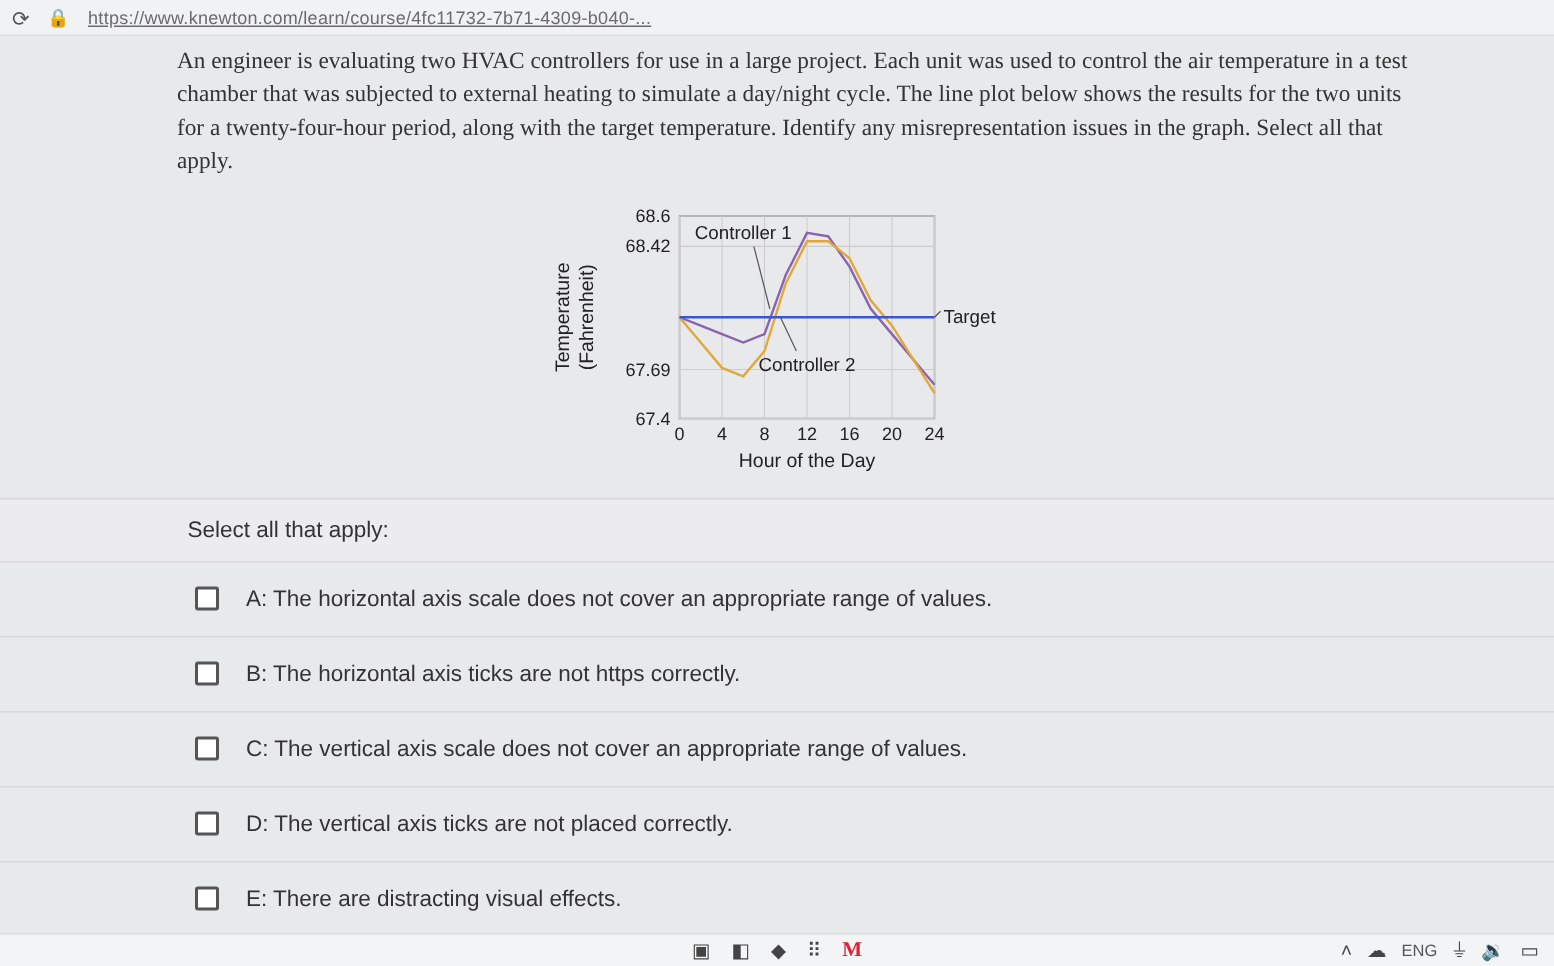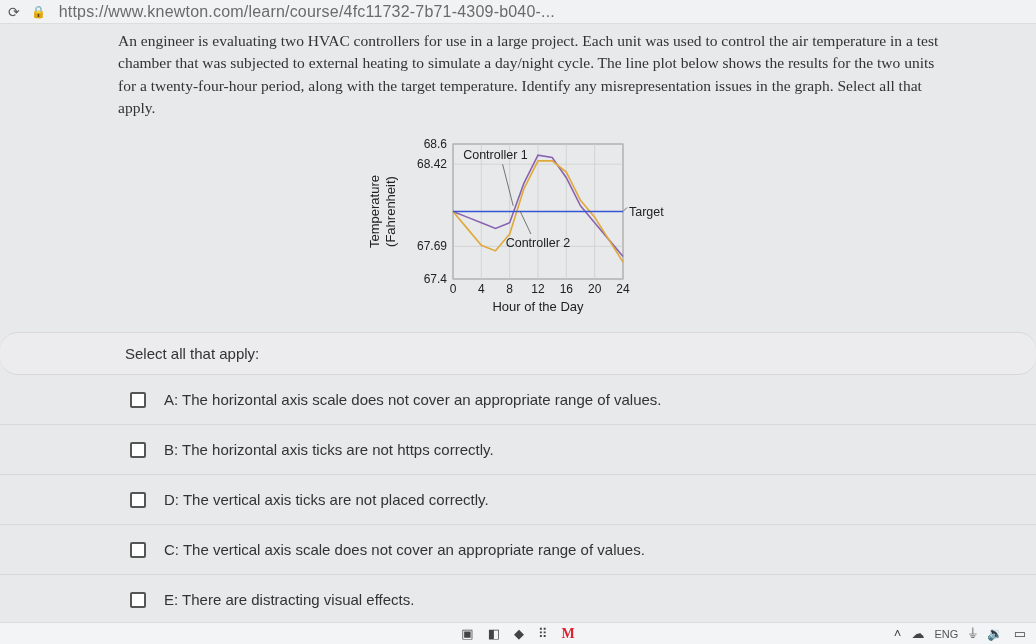--- a/index.html
+++ b/index.html
@@ -1,27 +1,27 @@
 <!DOCTYPE html>
 <html><head>
   <meta charset="utf-8">
   <style>
     * { box-sizing: border-box; margin: 0; padding: 0; }
     html, body { width: 1036px; height: 644px; overflow: hidden; font-family: Arial, Helvetica, sans-serif; background: #e8e9ea; }
     .browser-bar { height: 24px; display: flex; align-items: center; gap: 12px; padding: 0 8px; background: #f1f2f3; border-bottom: 1px solid #ddd; }
     .reload-icon { font-size: 14px; color: #555; }
     .lock-icon { font-size: 12px; color: #555; }
-    .url-text { font-size: 16px; color: #6b6b6b; letter-spacing: .2px; }
+    .url-text { font-size: 12px; color: #6b6b6b; letter-spacing: .2px; text-decoration: underline; }
     .page { padding: 0 0 0 0; }
     .question-text { font-size: 15.5px; color: #333; line-height: 1.45; padding: 6px 80px 8px 118px; font-family: Liberation Serif, serif; }
     .chart-wrap { display:flex; justify-content:center; margin: 4px 0 10px 0; }
     .chart-svg { display:block; }
-    .prompt-row { font-size: 15px; color: #333; padding: 12px 0 12px 125px; border-top:1px solid #d8d8d8; border-bottom:1px solid #d8d8d8; background:#ececee;border-radius:18px; }
+    .prompt-row { font-size: 15px; color: #333; padding: 12px 0 12px 125px; border-top:1px solid #d8d8d8; border-bottom:1px solid #d8d8d8; background:#ececee; }
     .options { }
-    .option-row { display:flex; align-items:flex-end; gap: 18px; padding: 16px 0 16px 130px; border-bottom:1px solid #d8d8d8; font-size:15px; color:#333; }
+    .option-row { display:flex; align-items:flex-start; gap: 18px; padding: 16px 0 16px 130px; border-bottom:1px solid #d8d8d8; font-size:15px; color:#333; }
     .option-row:last-child { border-bottom:none; padding-bottom:10px; }
     .checkbox { width:16px; height:16px; border:2px solid #555; border-radius:2px; flex:0 0 auto; background:#fff; }
     .taskbar { position:absolute; bottom:0; left:0; right:0; height:22px; background:#f3f4f5; border-top:1px solid #dcdcdc; display:flex; align-items:center; justify-content:flex-end; gap:10px; padding:0 10px; font-size:11px; color:#555; }
     .tb-left { position:absolute; left:50%; transform:translateX(-50%); display:flex; gap:14px; align-items:center; }
     .tb-glyph { font-size:13px; color:#444; }
     .gmail { color:#d23; font-weight:bold; font-size:14px; font-family: Georgia, serif;}
   </style>
 </head>
 <body>
 
@@ -81,25 +81,25 @@
       <div class="option-row">
         <div class="checkbox"></div>
         <span>A: The horizontal axis scale does not cover an appropriate range of values.</span>
       </div>
       <div class="option-row">
         <div class="checkbox"></div>
         <span>B: The horizontal axis ticks are not https correctly.</span>
       </div>
       <div class="option-row">
         <div class="checkbox"></div>
-        <span>D: The vertical axis ticks are not placed correctly.</span>
+        <span>C: The vertical axis scale does not cover an appropriate range of values.</span>
       </div>
       <div class="option-row">
         <div class="checkbox"></div>
-        <span>C: The vertical axis scale does not cover an appropriate range of values.</span>
+        <span>D: The vertical axis ticks are not placed correctly.</span>
       </div>
       <div class="option-row">
         <div class="checkbox"></div>
         <span>E: There are distracting visual effects.</span>
       </div>
     </div>
 
 </div>
 
 <div class="taskbar">

